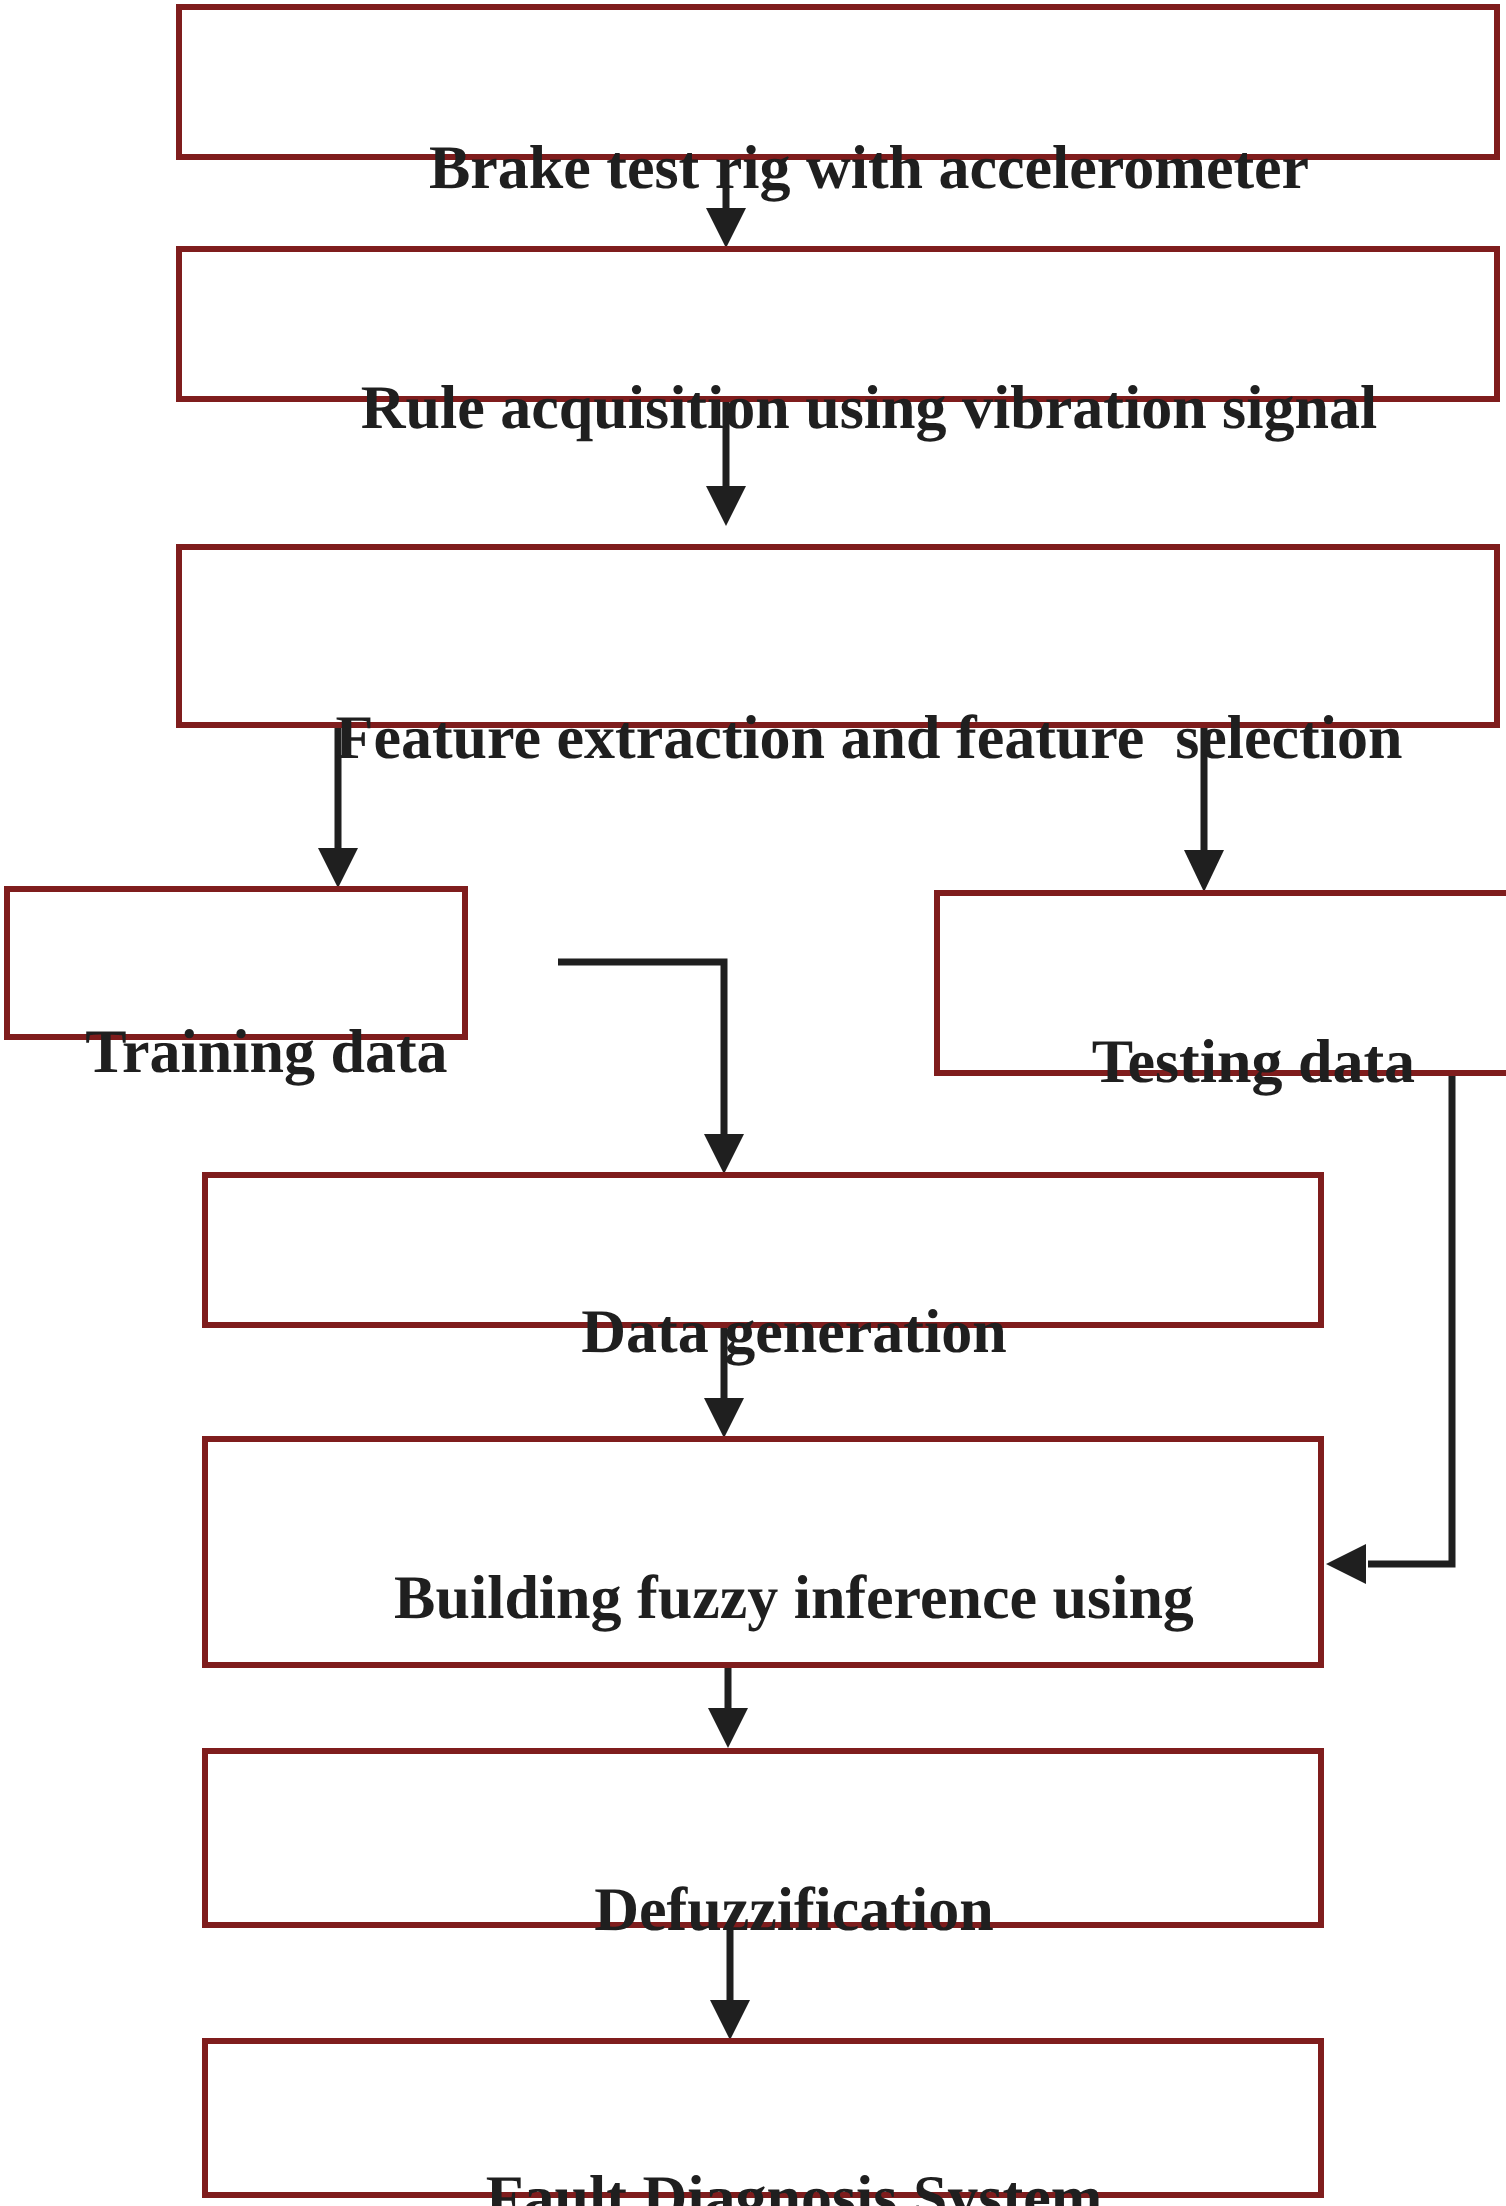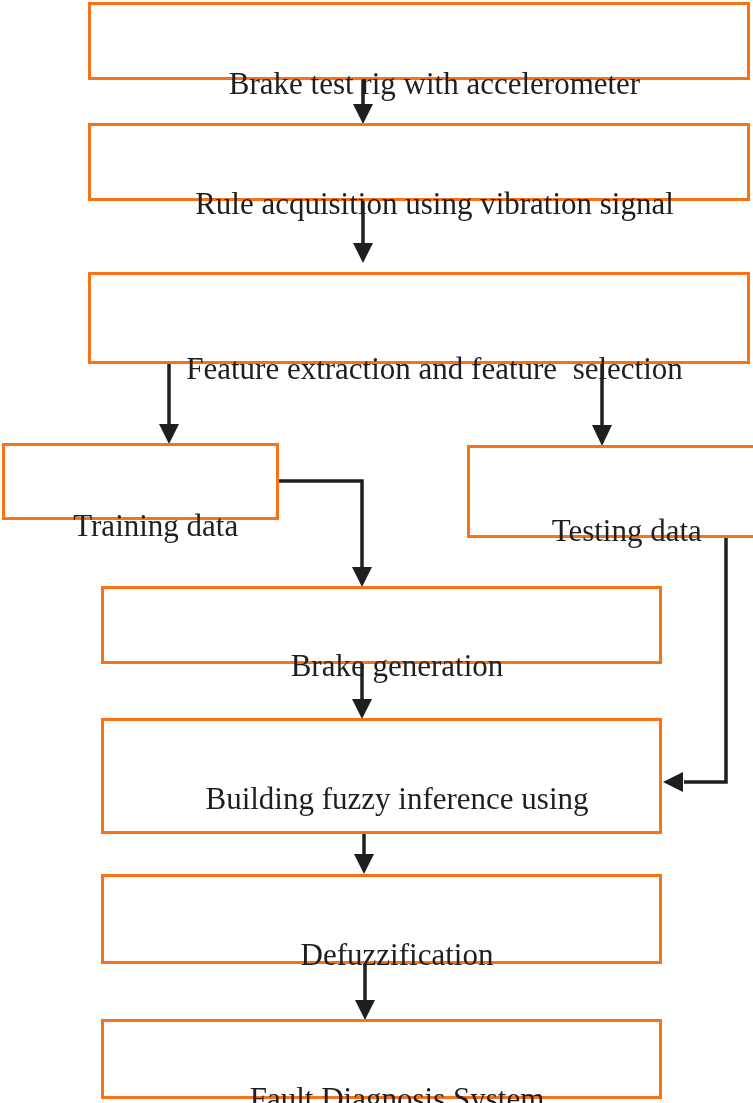--- a/index.html
+++ b/index.html
@@ -23,25 +23,26 @@
     stroke-width: 3.5;
   }
   .edges polygon {
     fill: #1f1f1f;
     stroke: none;
   }
   .node {
     position: absolute;
     box-sizing: border-box;
     background: #ffffff;
-    border: 3px solid #f97316;
+    border: 3px solid #7f1d1d;
     text-align: center;
     font-size: 31px;
     line-height: 41px;
     white-space: pre;
+    font-weight: bold;
   }
 </style>
 </head>
 <body>
 
 <div class="canvas">
 
   <svg class="edges" viewBox="0 0 753 1103" aria-hidden="true">
 
     <g>
@@ -95,30 +96,30 @@
   </div>
 
   <div class="node" style="left:88px; top:123px; width:662px; height:78px; padding-top:16px;">
     <span>Rule acquisition using vibration signal</span>
   </div>
 
   <div class="node" style="left:88px; top:272px; width:662px; height:92px; padding-top:32px;">
     <span>Feature extraction and feature  selection</span>
   </div>
 
-  <div class="node" style="left:2px; top:443px; width:277px; height:77px; padding-top:18px;">
+  <div class="node" style="left:2px; top:443px; width:232px; height:77px; padding-top:18px;">
     <span>Training data</span>
   </div>
 
   <div class="node" style="left:467px; top:445px; width:319px; height:93px; padding-top:21px; padding-right:30px;">
     <span>Testing data</span>
   </div>
 
   <div class="node" style="left:101px; top:586px; width:561px; height:78px; padding-top:15px;">
-    <span>Brake generation</span>
+    <span>Data generation</span>
   </div>
 
   <div class="node" style="left:101px; top:718px; width:561px; height:116px; padding-top:16px;">
     <span>Building fuzzy inference using</span>
   </div>
 
   <div class="node" style="left:101px; top:1019px; width:561px; height:80px; padding-top:15px;">
     <span>Fault Diagnosis System</span>
   </div>
 

